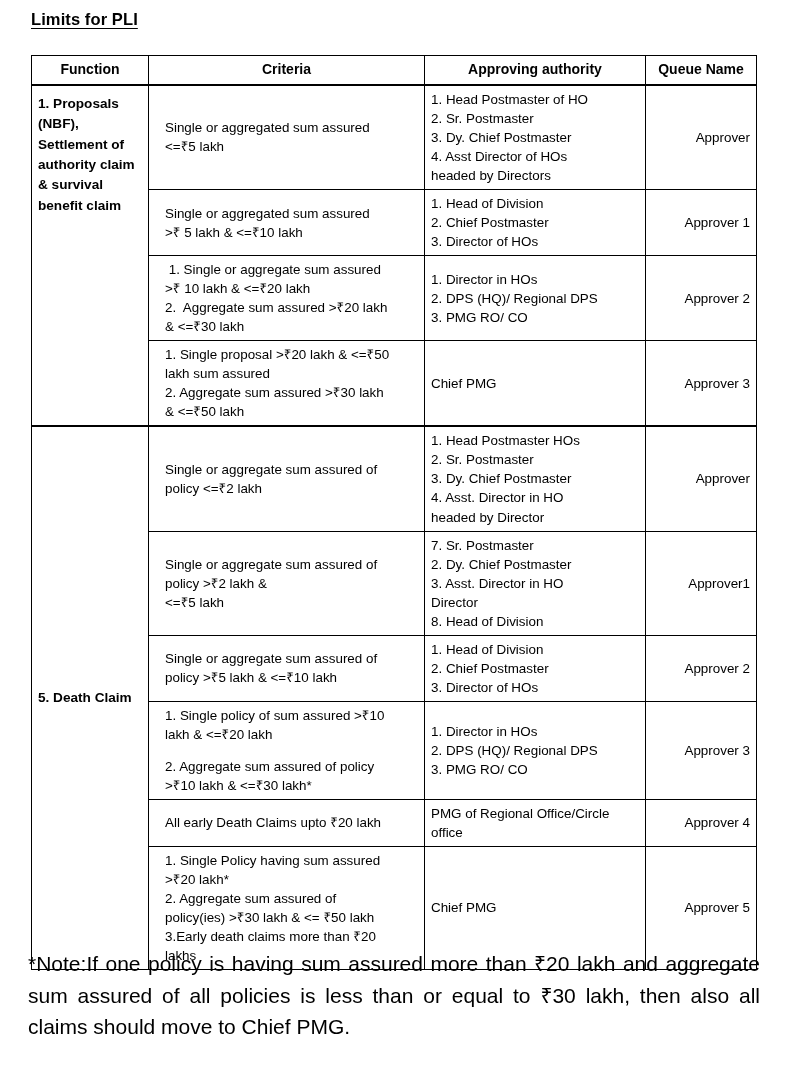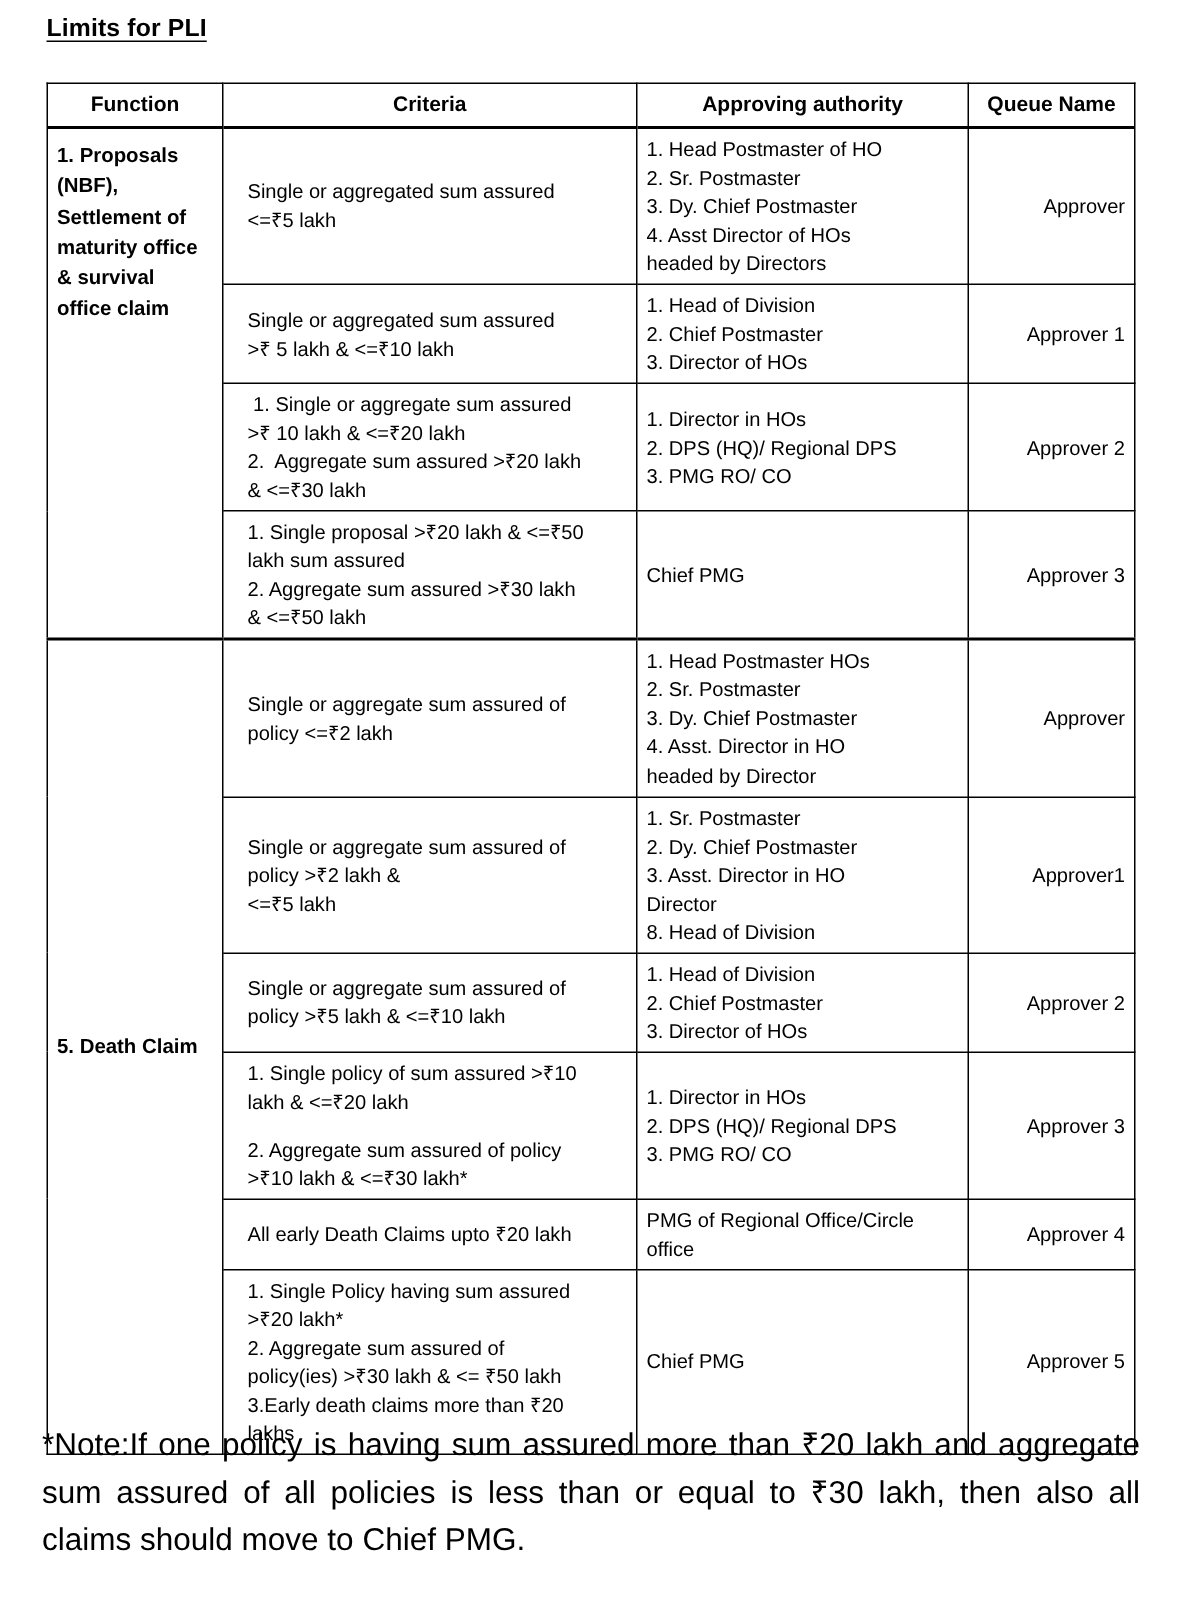--- a/index.html
+++ b/index.html
@@ -147,23 +147,23 @@
         <th>Queue Name</th>
       </tr>
     </thead>
     <tbody id="table-body">
         <tr class="section-top">
           <td class="fn-cell" rowspan="4">
             <span class="lines">
               <span class="ln">1. Proposals</span>
               <span class="ln">(NBF),</span>
               <span class="ln">Settlement of</span>
-              <span class="ln">maturity office</span>
+              <span class="ln">authority claim</span>
               <span class="ln">&amp; survival</span>
-              <span class="ln">office claim</span>
+              <span class="ln">benefit claim</span>
             </span>
           </td>
           <td class="criteria-cell">
             <span class="lines">
               <span class="ln">Single or aggregated sum assured</span>
               <span class="ln">&lt;=₹5 lakh</span>
             </span>
           </td>
           <td class="authority-cell">
             <span class="lines">
@@ -252,21 +252,21 @@
         <tr>
           <td class="criteria-cell">
             <span class="lines">
               <span class="ln">Single or aggregate sum assured of</span>
               <span class="ln">policy &gt;₹2 lakh &amp;</span>
               <span class="ln">&lt;=₹5 lakh</span>
             </span>
           </td>
           <td class="authority-cell">
             <span class="lines">
-              <span class="ln">1. Sr. Postmaster</span>
+              <span class="ln">7. Sr. Postmaster</span>
               <span class="ln">2. Dy. Chief Postmaster</span>
               <span class="ln">3. Asst. Director in HO</span>
               <span class="ln">Director</span>
               <span class="ln">8. Head of Division</span>
             </span>
           </td>
           <td class="queue-cell">Approver1</td>
         </tr>
         <tr>
           <td class="criteria-cell">

